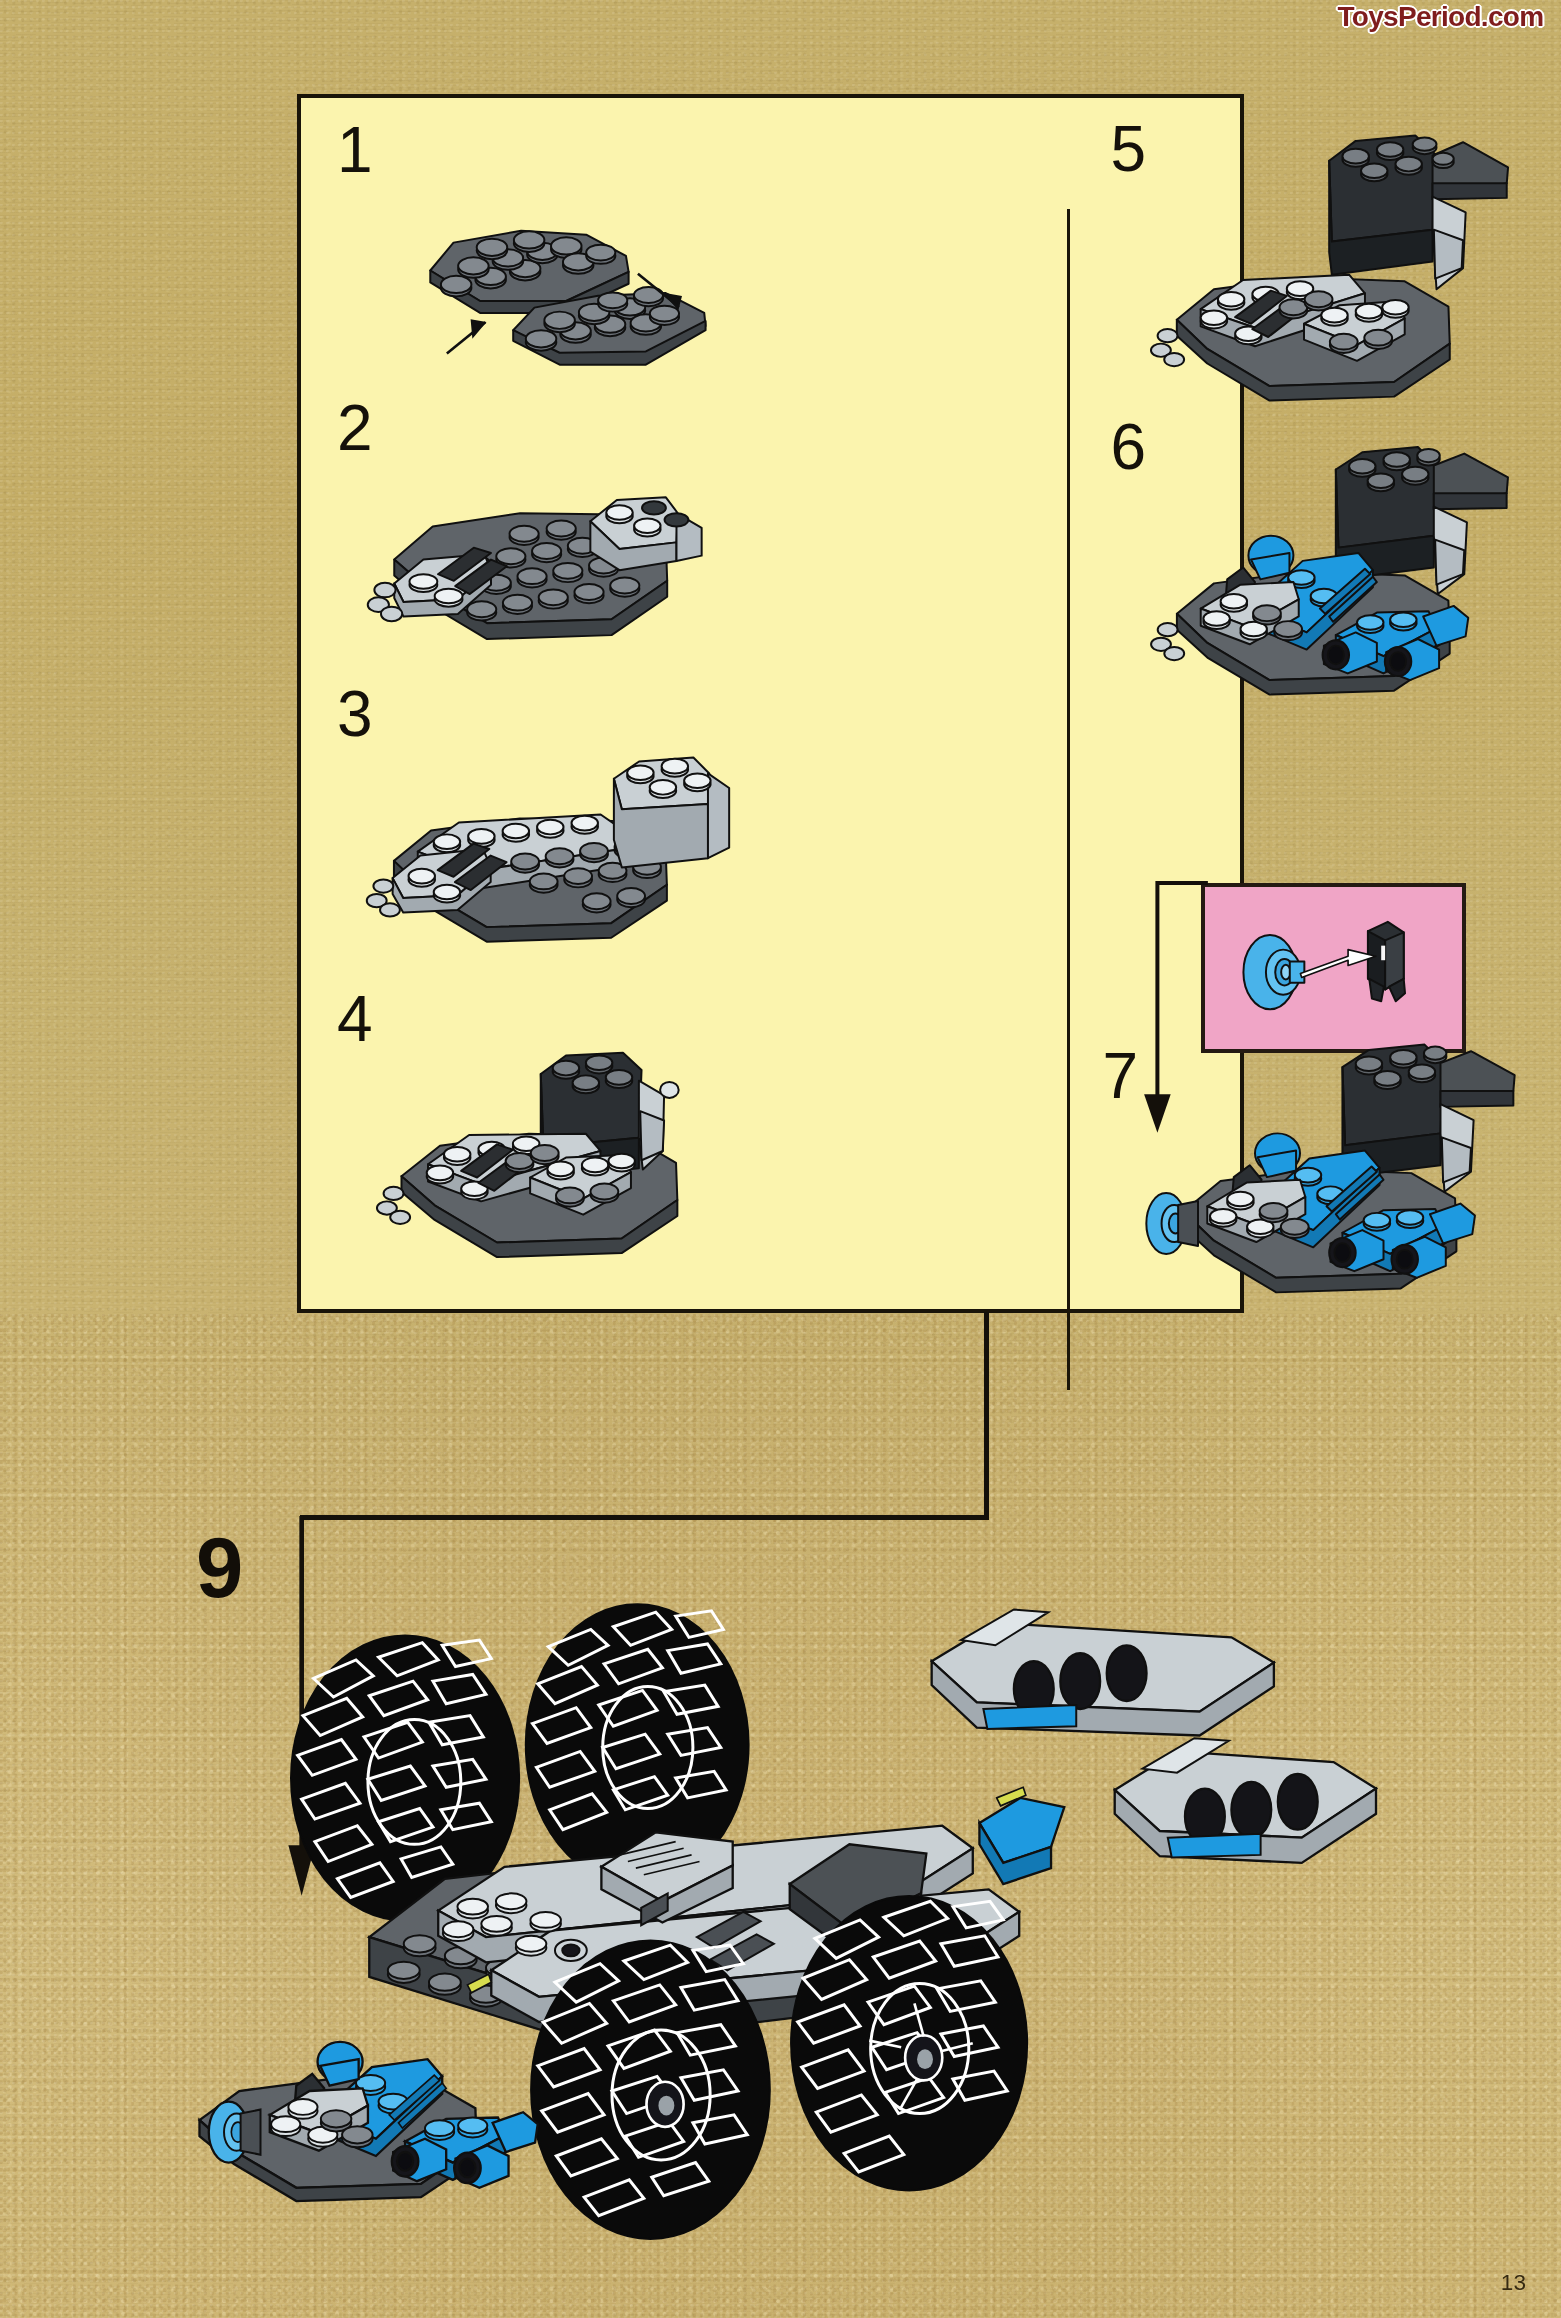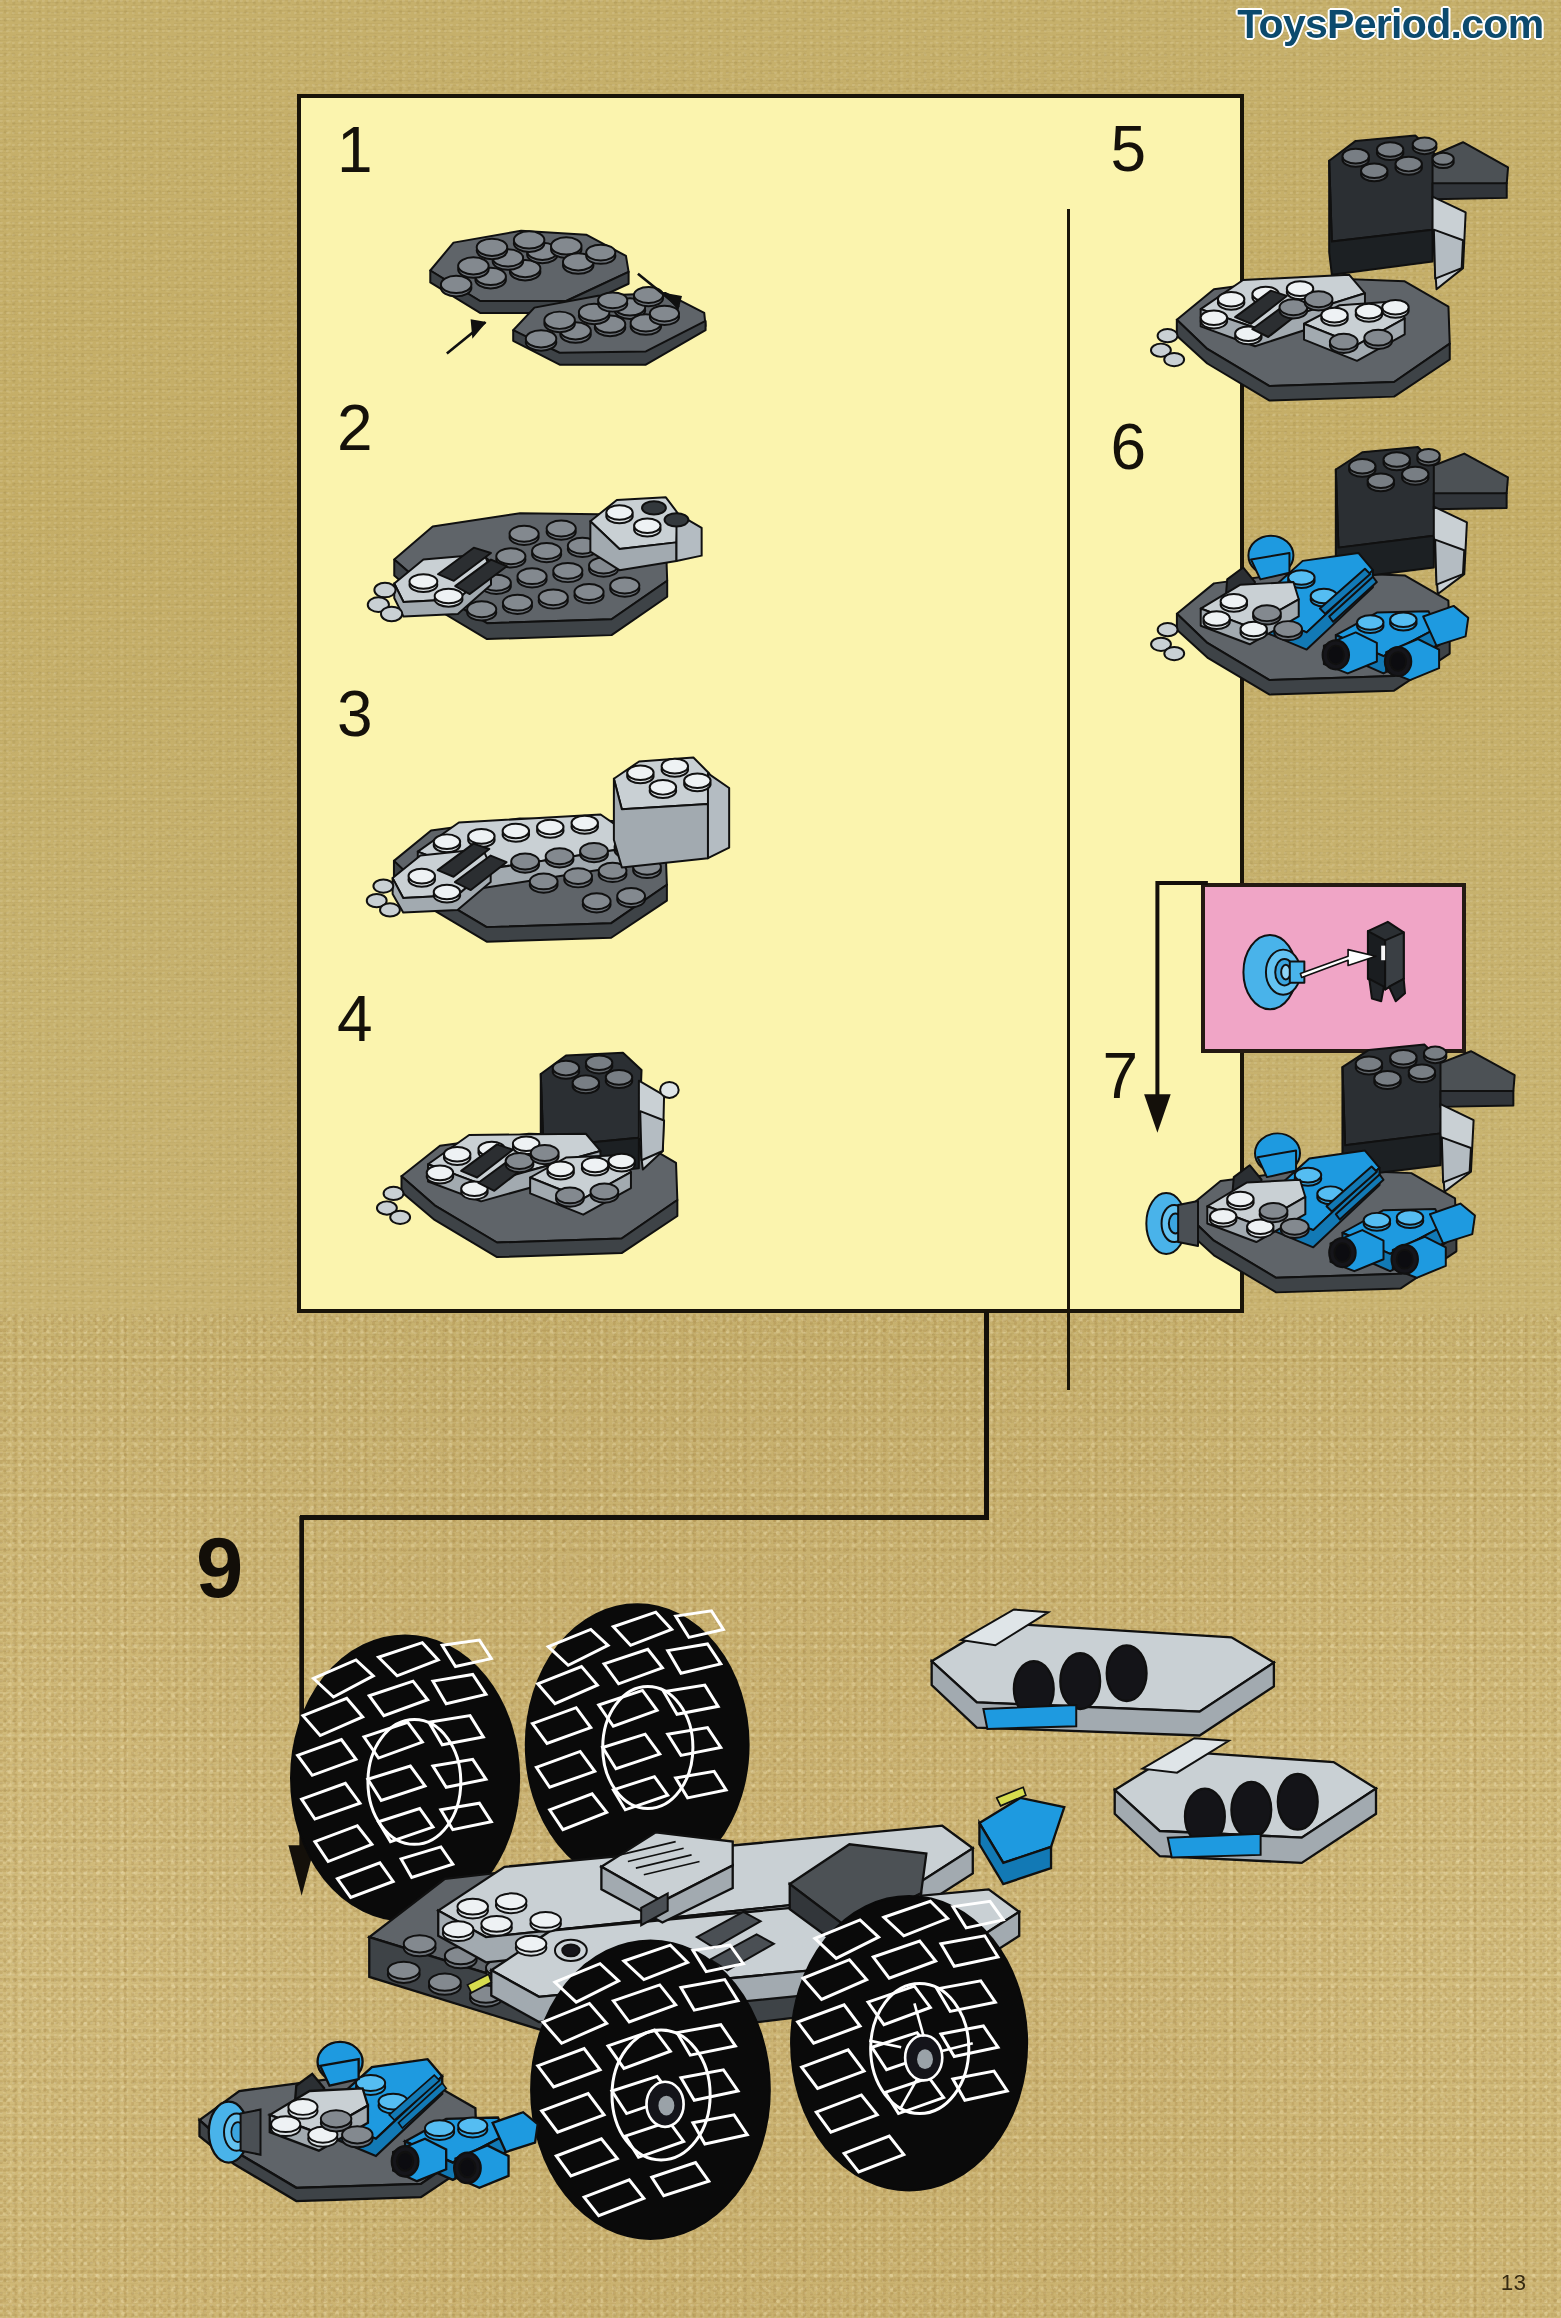--- a/index.html
+++ b/index.html
@@ -36,22 +36,22 @@
       radial-gradient(circle at 47% 61%, rgba(152,114,50,.20) 0 1.7px, transparent 2.3px),
       radial-gradient(circle at 78% 39%, rgba(255,245,205,.26) 0 1.7px, transparent 2.3px),
       radial-gradient(circle at 28% 84%, rgba(255,244,200,.22) 0 1.3px, transparent 2px);
     background-size:7.3px 7.3px,10px 10px,12.6px 12.6px,15.3px 15.3px;
     opacity:.9;pointer-events:none;
   }
 
   
   #watermark{
     position:absolute;top:1.3px;right:18.6px;
-    font-size:41px;font-weight:bold;letter-spacing:-0.7px;
-    color:#0c4a6e;
+    font-size:28px;font-weight:bold;letter-spacing:-0.7px;
+    color:#7f1d1d;
     text-shadow:
       2px 0 0 #fff,-2px 0 0 #fff,0 2px 0 #fff,0 -2px 0 #fff,
       1.3px 1.3px 0 #fff,-1.3px 1.3px 0 #fff,1.3px -1.3px 0 #fff,-1.3px -1.3px 0 #fff;
     font-family:"Liberation Sans", sans-serif;
     margin-left:36px;
   }
 
   
   #panel{
     position:absolute;left:297px;top:94px;width:947px;height:1219px;

